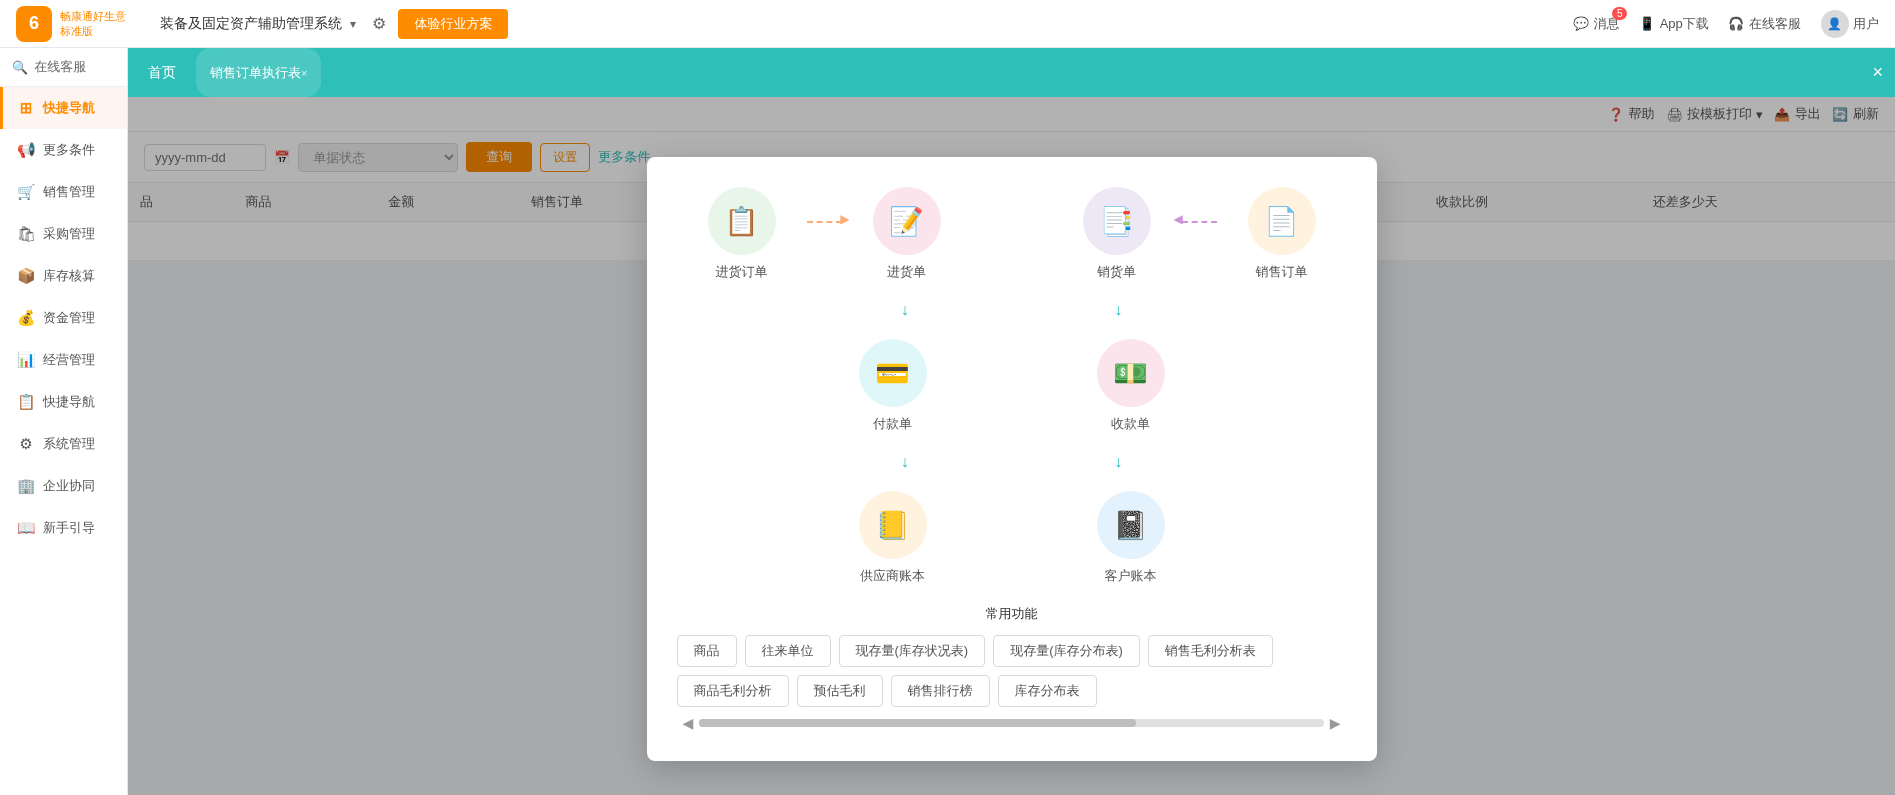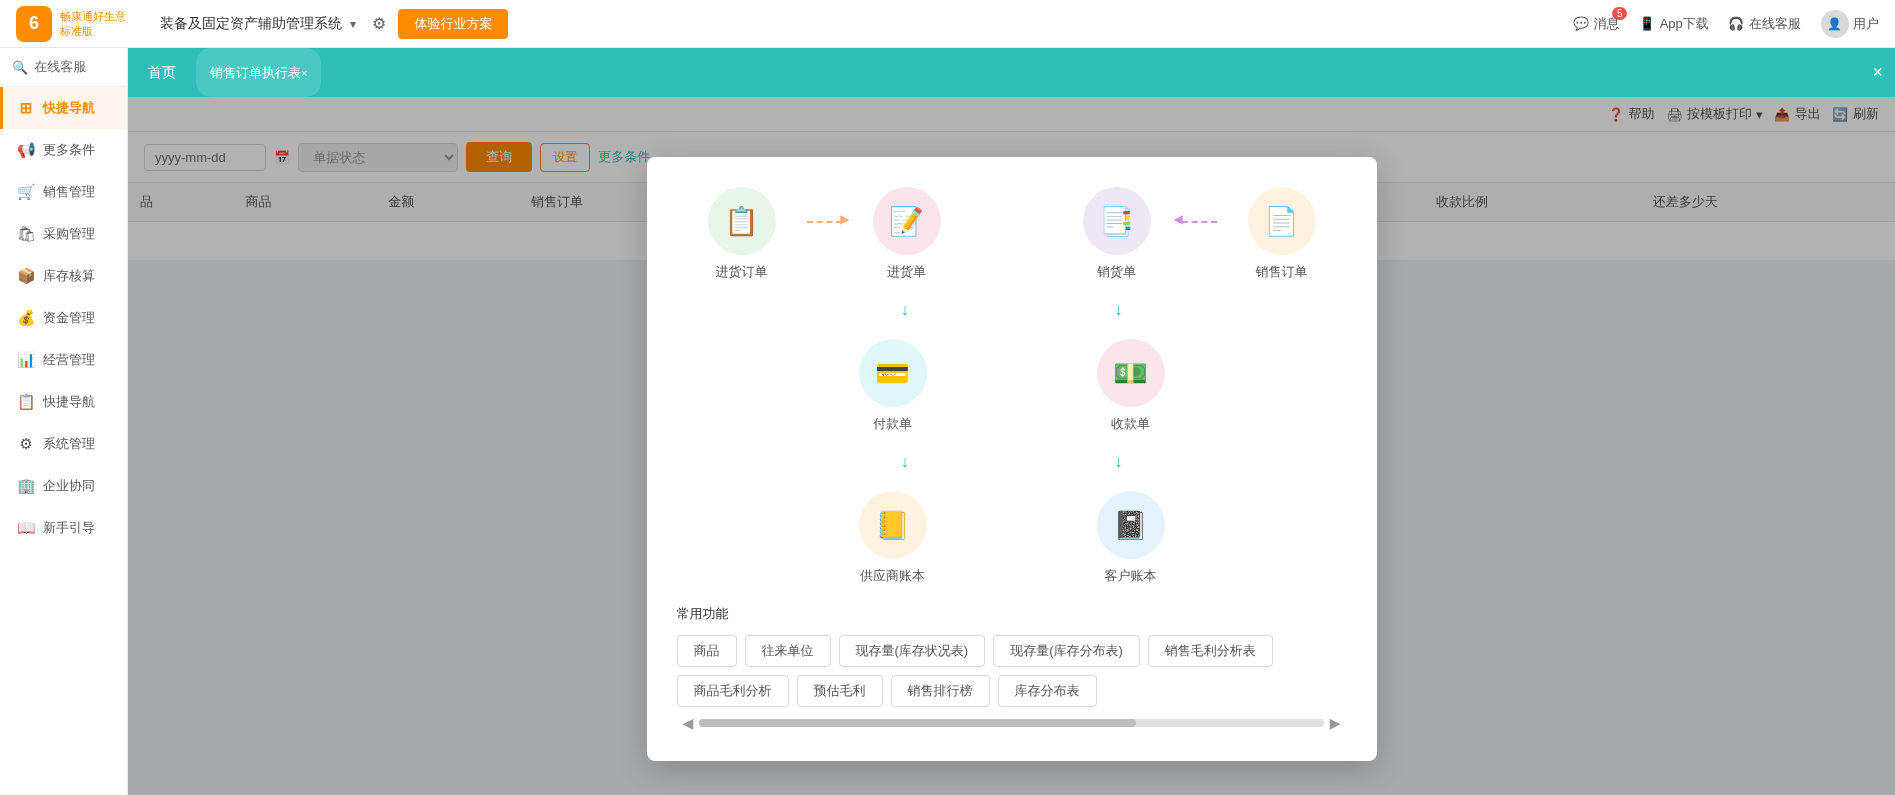--- a/index.html
+++ b/index.html
@@ -75,21 +75,21 @@
     .circle-red-light { background: #fce4ec; }
     .circle-purple { background: #ede7f6; }
     .circle-orange { background: #fff3e0; }
     .circle-teal { background: #e0f7fa; }
     .circle-pink { background: #fce4ec; }
     .circle-orange2 { background: #fff3e0; }
     .circle-blue { background: #e3f2fd; }
 
     
     .common-funcs { margin-top: 20px; }
-    .common-funcs-title { font-size: 13px; color: #333; margin-bottom: 12px; }
+    .common-funcs-title { font-size: 13px; color: #333; margin-bottom: 12px; text-align: center; }
     .func-buttons { display: flex; flex-wrap: wrap; gap: 8px; }
     .func-btn { border: 1px solid #d9d9d9; background: white; padding: 6px 16px; border-radius: 4px; font-size: 13px; color: #555; cursor: pointer; }
 
     
     .modal-scroll { display: flex; align-items: center; padding-top: 8px; }
     .scroll-track { flex: 1; height: 8px; background: #e0e0e0; border-radius: 4px; position: relative; }
     .scroll-thumb { width: 70%; height: 8px; background: #bdbdbd; border-radius: 4px; position: absolute; left: 0; top: 0; }
     .scroll-arrow { color: #999; cursor: pointer; font-size: 14px; padding: 0 6px; }
 
     

